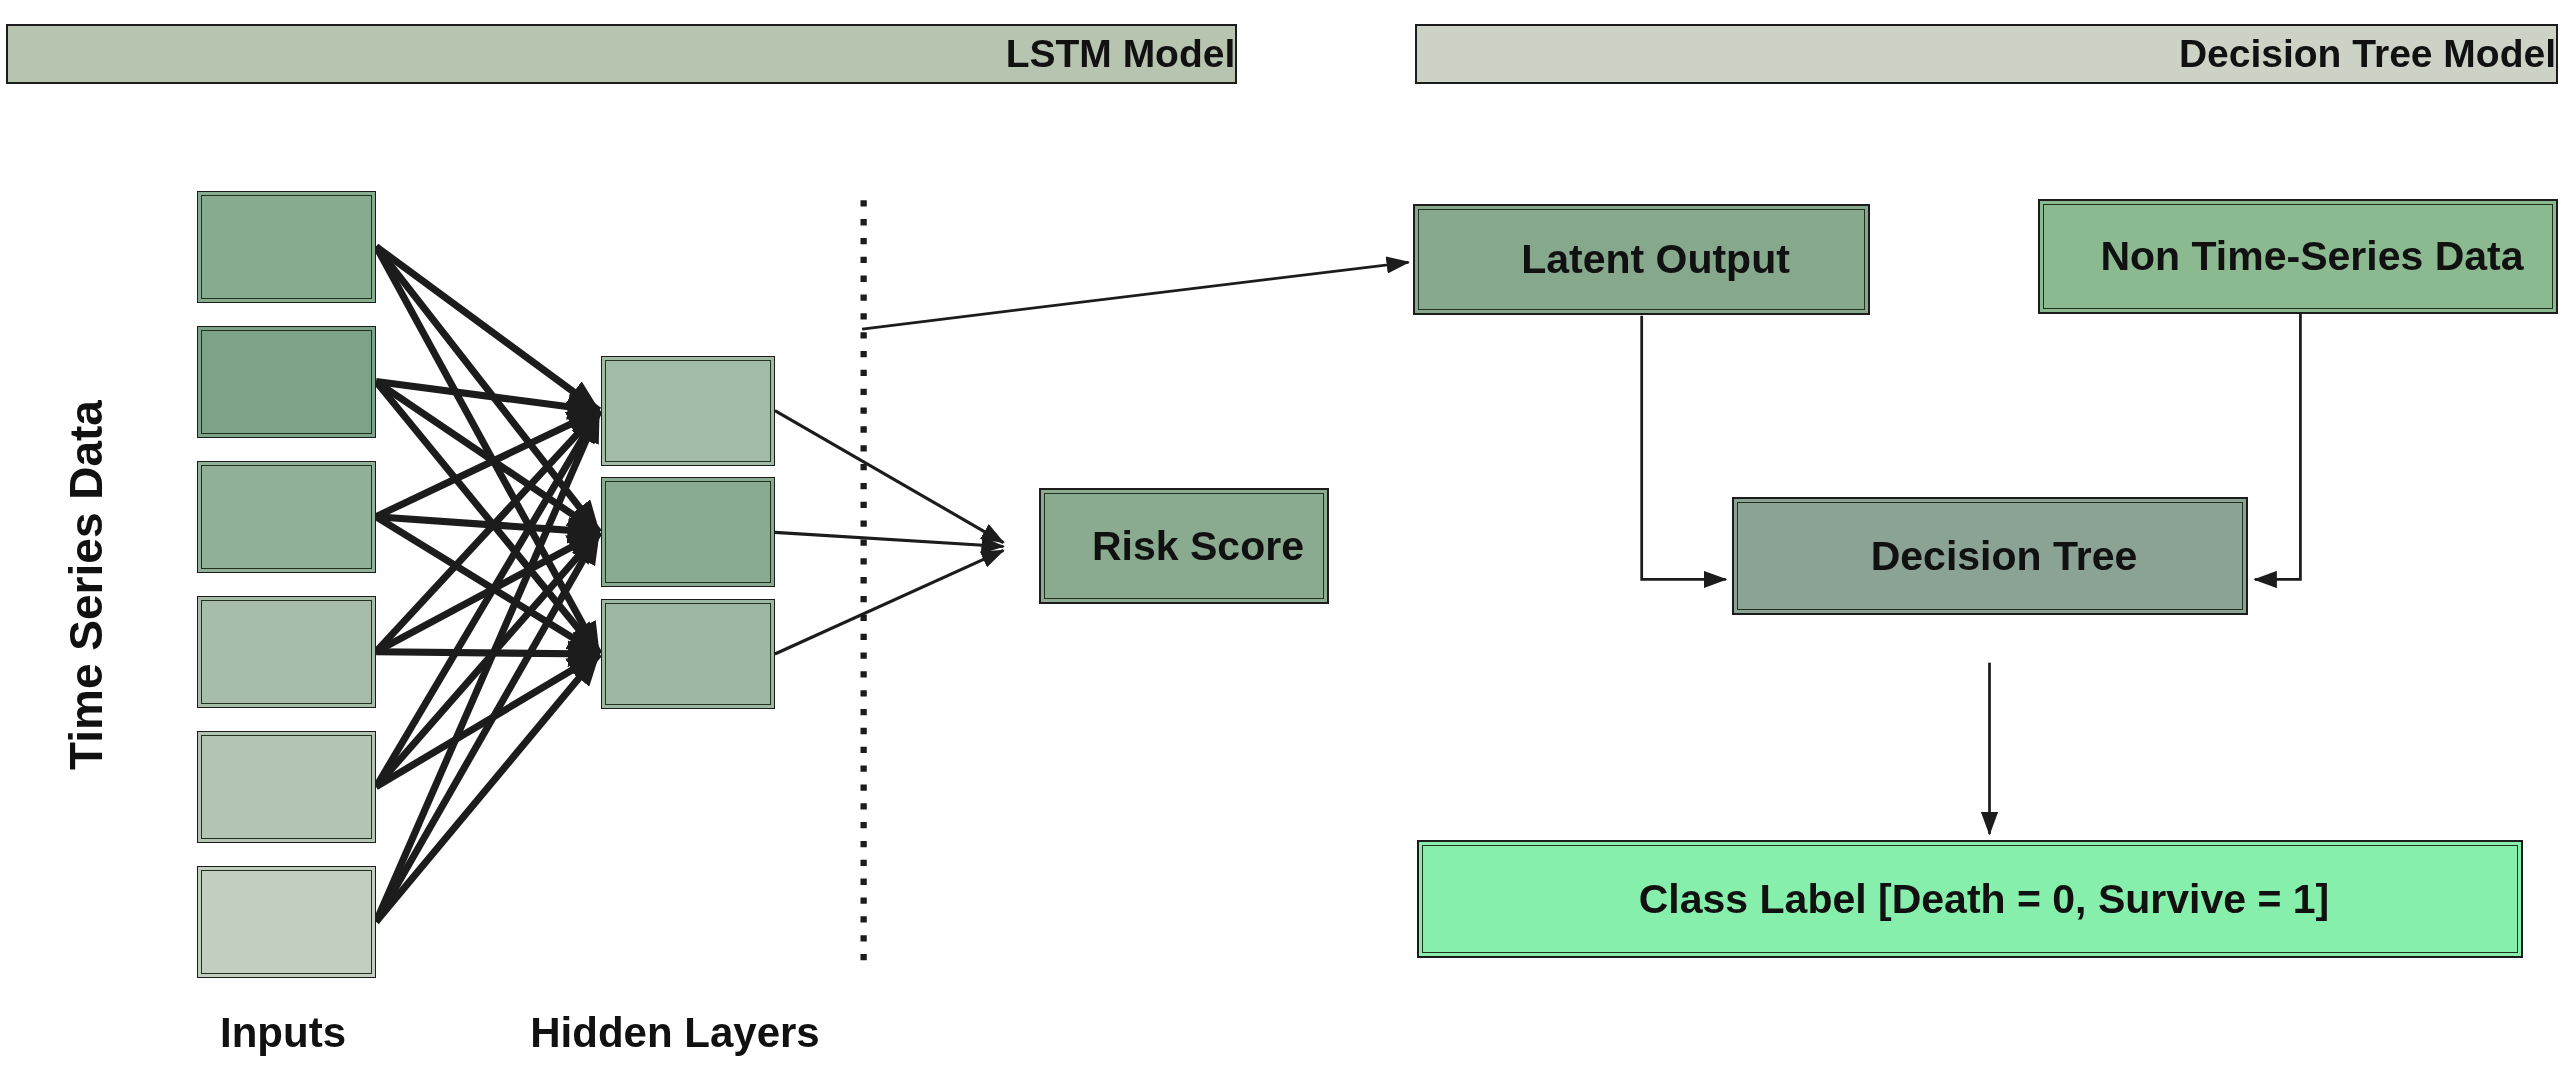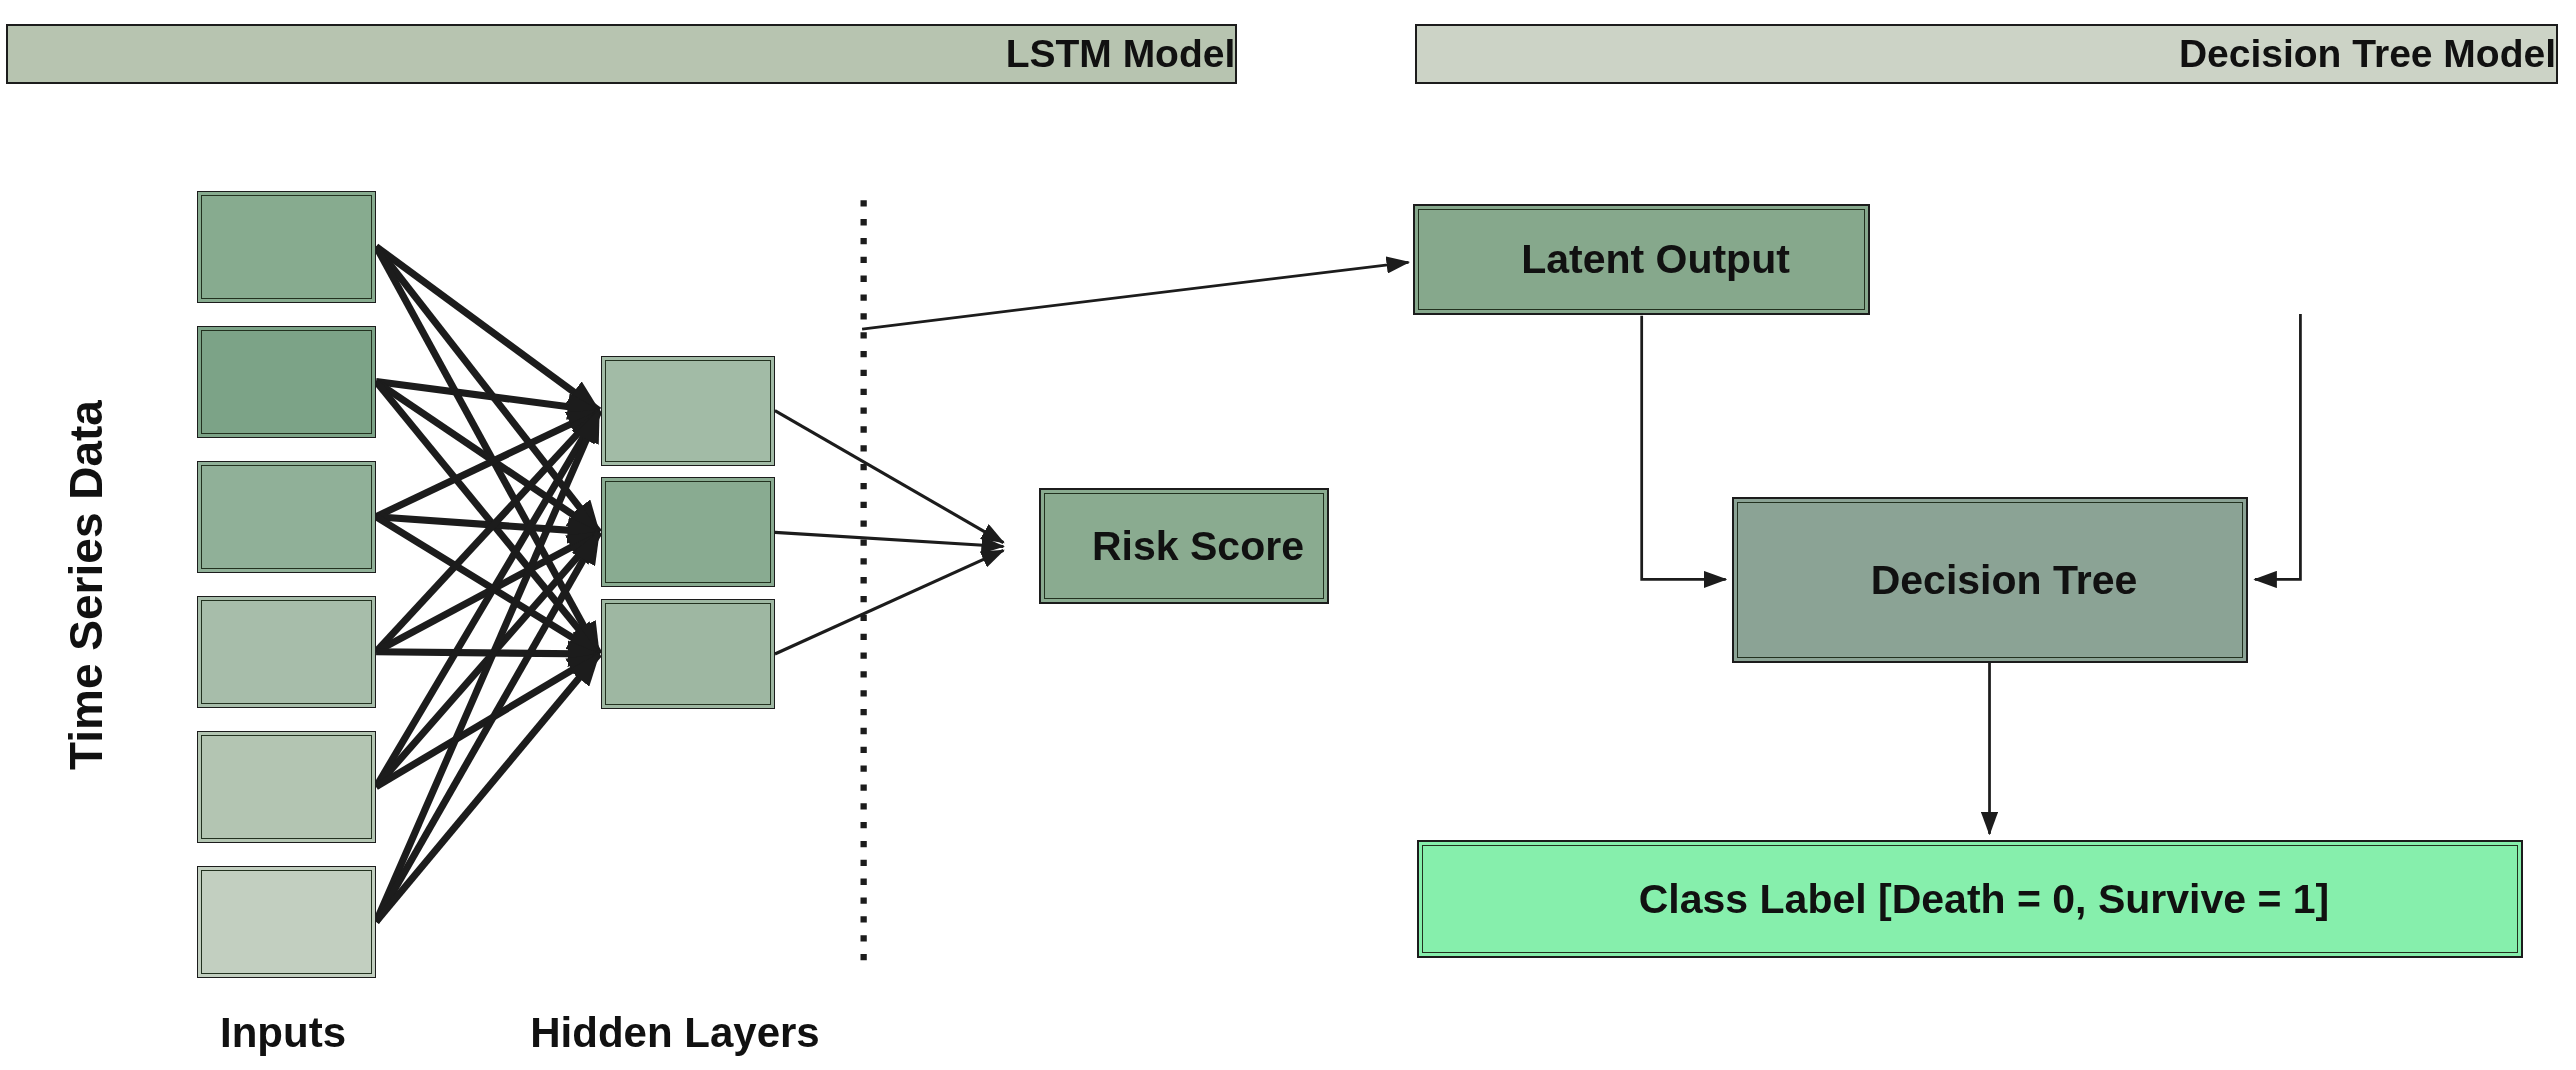--- a/index.html
+++ b/index.html
@@ -137,22 +137,25 @@
   <div class="box dbl" style="left: 601px; top: 599px; width: 174px; height: 110px; border-width: 1.6px; background-color: rgb(158, 183, 162);"></div>
 
   <div class="box dbl lbl52" style="left: 1007px; top: 488px; width: 290px; height: 116px; background-color: rgb(138, 171, 144); margin-left: 32px;">
     <span>Risk Score</span>
   </div>
 
   <div class="box dbl lbl52" style="left: 1413px; top: 204px; width: 457px; height: 111px; background-color: rgb(134, 168, 140);">
     <span>Latent Output</span>
   </div>
 
+  <div class="box dbl lbl52" style="left: 2038px; top: 199px; width: 520px; height: 115px; background-color: rgb(140, 186, 144);">
+    <span>Non Time-Series Data</span>
+  </div>
 
-  <div class="box dbl lbl52" style="left: 1732px; top: 497px; width: 516px; height: 166px; background-color: rgb(139, 163, 149);">
+  <div class="box dbl lbl52" style="left: 1732px; top: 497px; width: 516px; height: 118px; background-color: rgb(139, 163, 149);">
     <span>Decision Tree</span>
   </div>
 
   <div class="box dbl lbl52" style="left: 1417px; top: 840px; width: 1106px; height: 118px; background-color: #86efac;">
     <span>Class Label [Death = 0, Survive = 1]</span>
   </div>
 
   <div class="caption" style="left:283px; top:1009px; transform:translateX(-50%);">Inputs</div>
   <div class="caption" style="left:675px; top:1009px; transform:translateX(-50%);">Hidden Layers</div>
 

